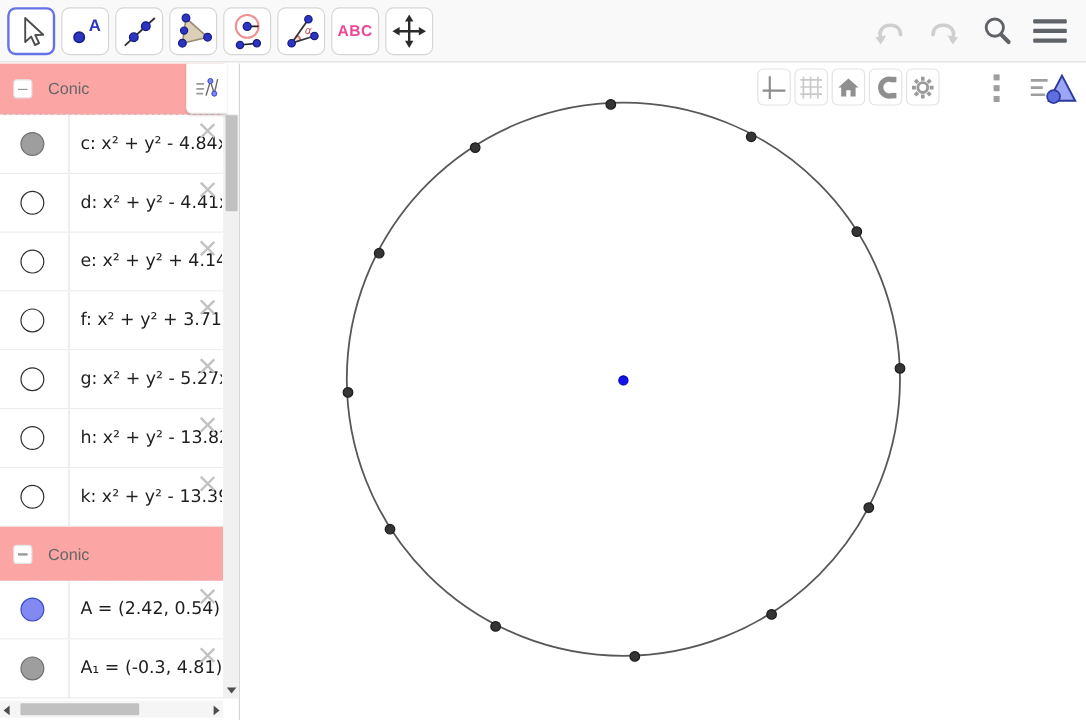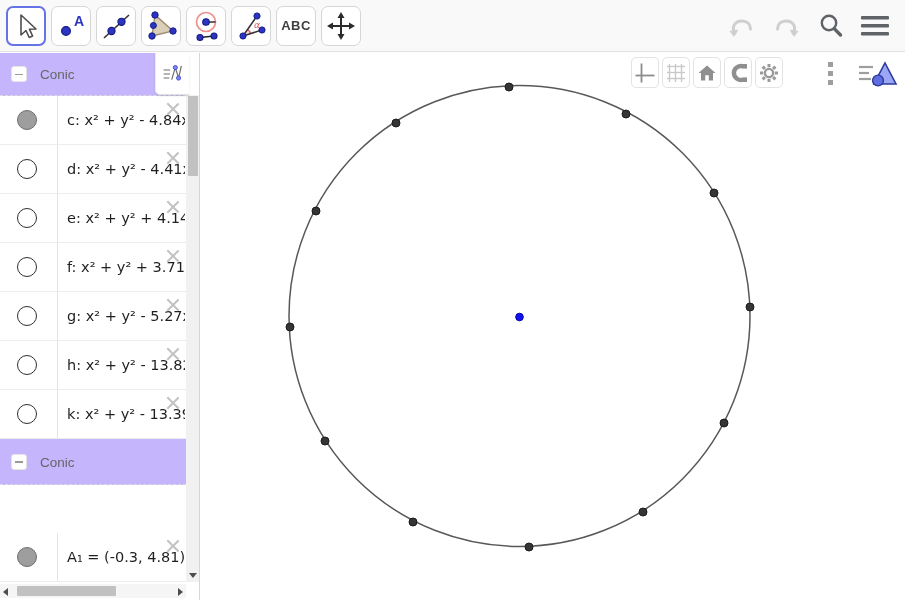--- a/index.html
+++ b/index.html
@@ -6,28 +6,28 @@
   #app{position:relative;width:905px;height:600px;font-family:"Liberation Sans",sans-serif;
        background:#fff;overflow:hidden;-webkit-font-smoothing:antialiased;}
 
   
   .toolbar{position:absolute;left:0;top:0;width:905px;height:52px;background:#f9f9f9;
            border-bottom:1px solid #e2e2e2;display:flex;align-items:center;padding-left:6px;box-sizing:border-box;}
   .tool{width:40px;height:40px;margin-right:5px;background:#fff;border:1px solid #d6d6d6;border-radius:7px;
         display:flex;align-items:center;justify-content:center;padding:0;cursor:pointer;box-sizing:border-box;}
   .tool.selected{border:2px solid #6673e5;}
   .tool svg{display:block;}
-  .abc-label{font-size:13px;font-weight:bold;color:#404040;letter-spacing:.5px;}
+  .abc-label{font-size:13px;font-weight:bold;color:#ec4899;letter-spacing:.5px;}
   .tb-right{position:absolute;right:12px;top:0;height:52px;display:flex;align-items:center;gap:10px;}
   .tb-iconbtn{background:none;border:none;padding:2px;cursor:pointer;display:flex;align-items:center;}
 
   
   .algebra{position:absolute;left:0;top:53px;width:200px;height:547px;background:#fff;
            border-right:1px solid #d6d6d6;box-sizing:border-box;}
-  .section-header{position:absolute;left:0;width:186px;background:#c4b5fd;}
+  .section-header{position:absolute;left:0;width:186px;background:#fca5a5;}
   .section-header .title{position:absolute;left:40px;top:50%;transform:translateY(-50%);
            font-size:13.5px;color:#666;}
   .collapse-btn{position:absolute;left:11px;top:50%;margin-top:-8px;width:16px;height:16px;
            border:1px solid #e4e4e4;border-radius:3px;background:#fff;padding:0;cursor:pointer;}
   .collapse-btn::after{content:"";position:absolute;left:3px;top:6.5px;width:8px;height:1.6px;background:#9a9a9a;}
   #hdr-conic{top:0;height:42px;border-bottom:1px dashed #dcdcdc;}
   #hdr-point{top:386px;height:45px;border-bottom:1px dashed #dcdcdc;}
 
   .sort-btn{position:absolute;right:10px;top:0;width:34px;height:42px;background:#fff;border:none;
             border-left:1px solid #ececec;border-bottom:1px solid #e0e0e0;border-radius:0 0 0 5px;
@@ -261,20 +261,29 @@
         <span class="row-label">k: x² + y² - 13.39x -</span>
         <button class="row-x"></button>
         </div>
     </div>
 
     <div class="section-header" id="hdr-point">
       <button class="collapse-btn"></button>
       <span class="title">Conic</span>
     </div>
 
+    <div class="arow" style="top:431px">
+      <div class="col-toggle">
+        <button class="toggle toggle-bluefill"></button>
+        </div>
+      <div class="col-body">
+        <span class="row-label">A = (2.42, 0.54)</span>
+        <button class="row-x"></button>
+        </div>
+    </div>
     <div class="arow" style="top:480px">
       <div class="col-toggle">
         <button class="toggle toggle-grayfill"></button>
         </div>
       <div class="col-body">
         <span class="row-label">A₁ = (-0.3, 4.81)</span>
         <button class="row-x"></button>
         </div>
     </div>
 

